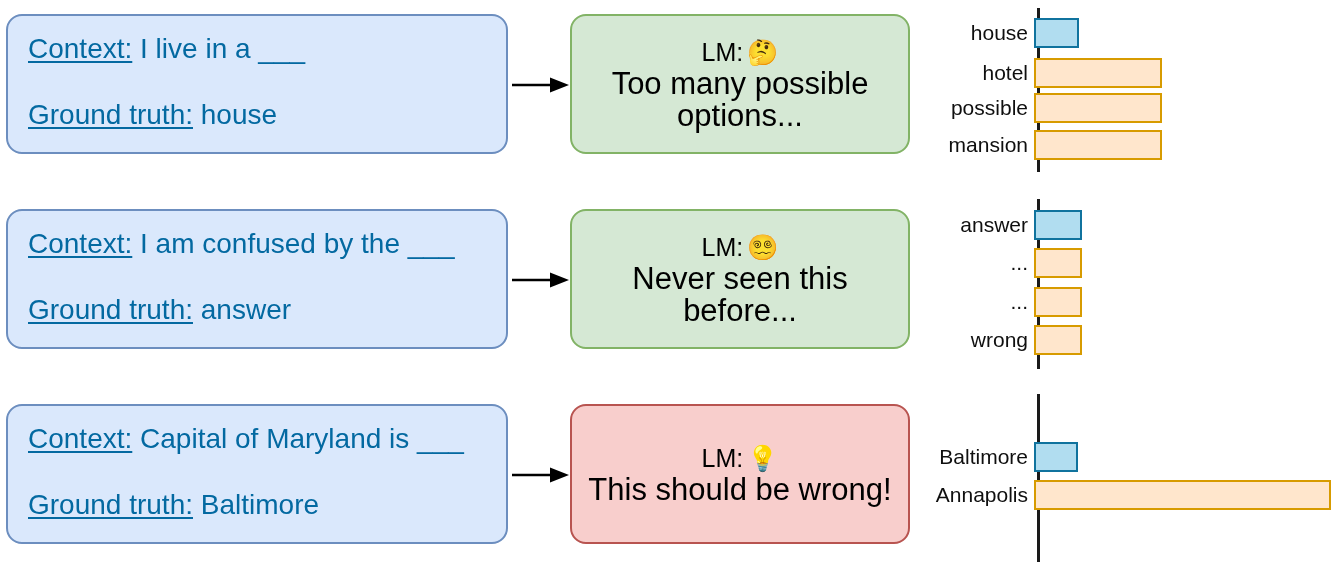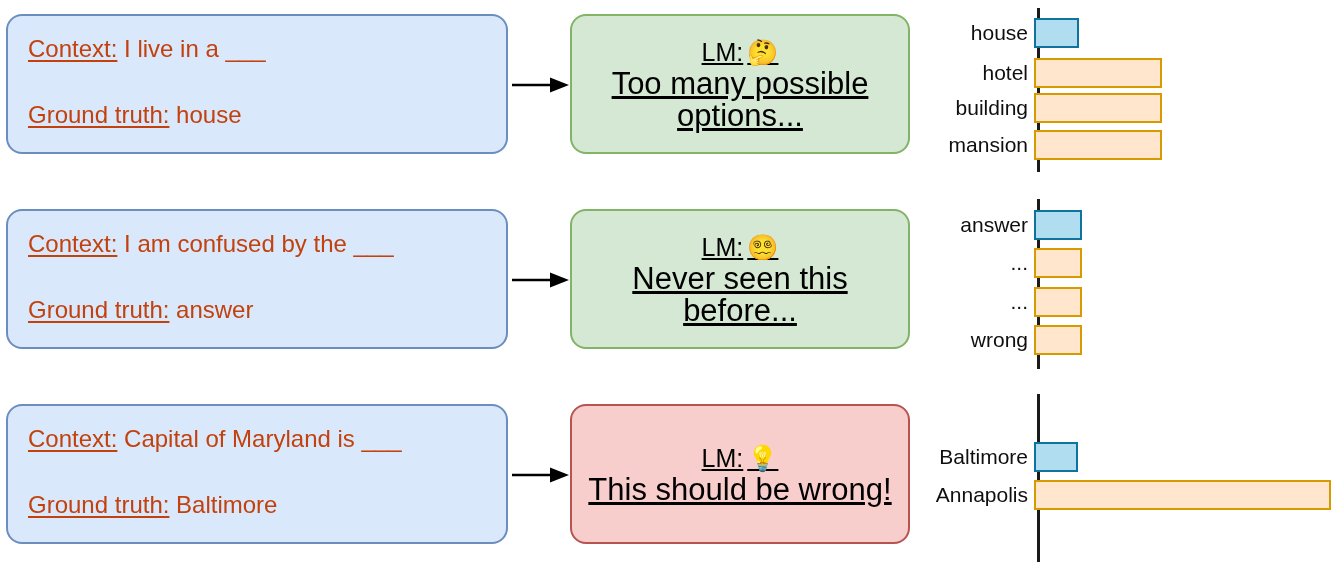--- a/index.html
+++ b/index.html
@@ -31,24 +31,24 @@
     top: 14px;
     width: 502px;
     height: 140px;
     box-sizing: border-box;
     background: #dae8fc;
     border: 2px solid #6c8ebf;
     border-radius: 16px;
     padding: 18px 20px 0 20px;
   }
   .ctx-line {
-    font-size: 24px;
+    font-size: 28px;
     line-height: 30px;
     white-space: nowrap;
-    color: #c2410c;
+    color: #0369a1;
   }
   .ctx-line.second { margin-top: 36px; }
   .ctx-label {
     text-decoration: underline;
     text-underline-offset: 3px;
   }
 
   
   .arrow {
     position: absolute;
@@ -66,21 +66,20 @@
     top: 14px;
     width: 340px;
     height: 140px;
     box-sizing: border-box;
     border-radius: 16px;
     display: flex;
     flex-direction: column;
     align-items: center;
     justify-content: center;
     text-align: center;
-    text-decoration: underline;
   }
   .lm-card.green {
     background: #d5e8d4;
     border: 2px solid #82b366;
   }
   .lm-card.red {
     background: #f8cecc;
     border: 2px solid #b85450;
   }
   .lm-head {
@@ -176,21 +175,21 @@
 
     <div class="bar-row" style="top:16px;">
       <span class="bar-label">house</span>
       <span class="bar blue" style="width:45px;"></span>
     </div>
     <div class="bar-row" style="top:56px;">
       <span class="bar-label">hotel</span>
       <span class="bar orange" style="width:128px;"></span>
     </div>
     <div class="bar-row" style="top:91px;">
-      <span class="bar-label">building</span>
+      <span class="bar-label">possible</span>
       <span class="bar orange" style="width:128px;"></span>
     </div>
     <div class="bar-row" style="top:128px;">
       <span class="bar-label">mansion</span>
       <span class="bar orange" style="width:128px;"></span>
     </div>
   </div>
 </div>
 
 <div class="row" id="row-1">

